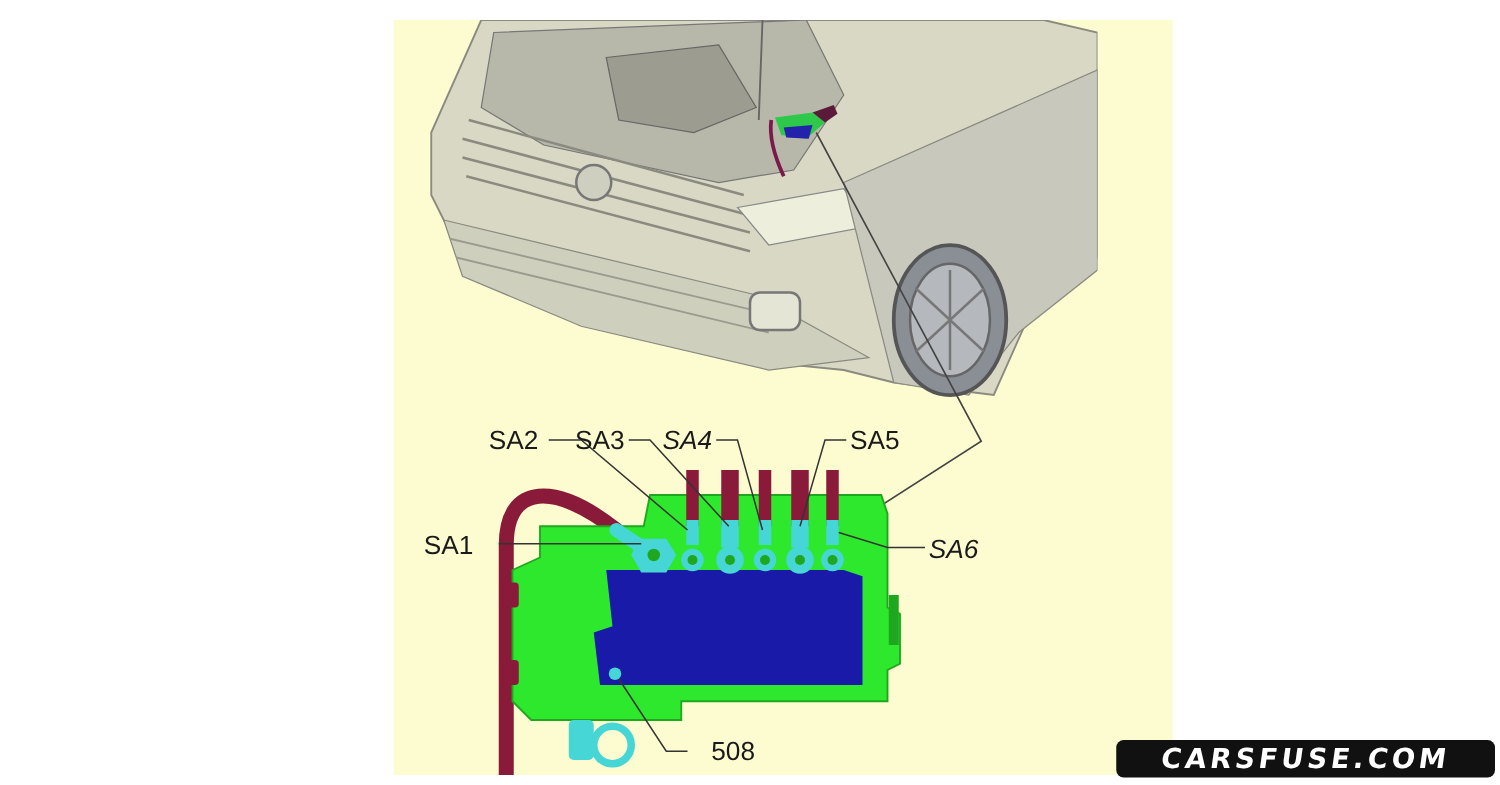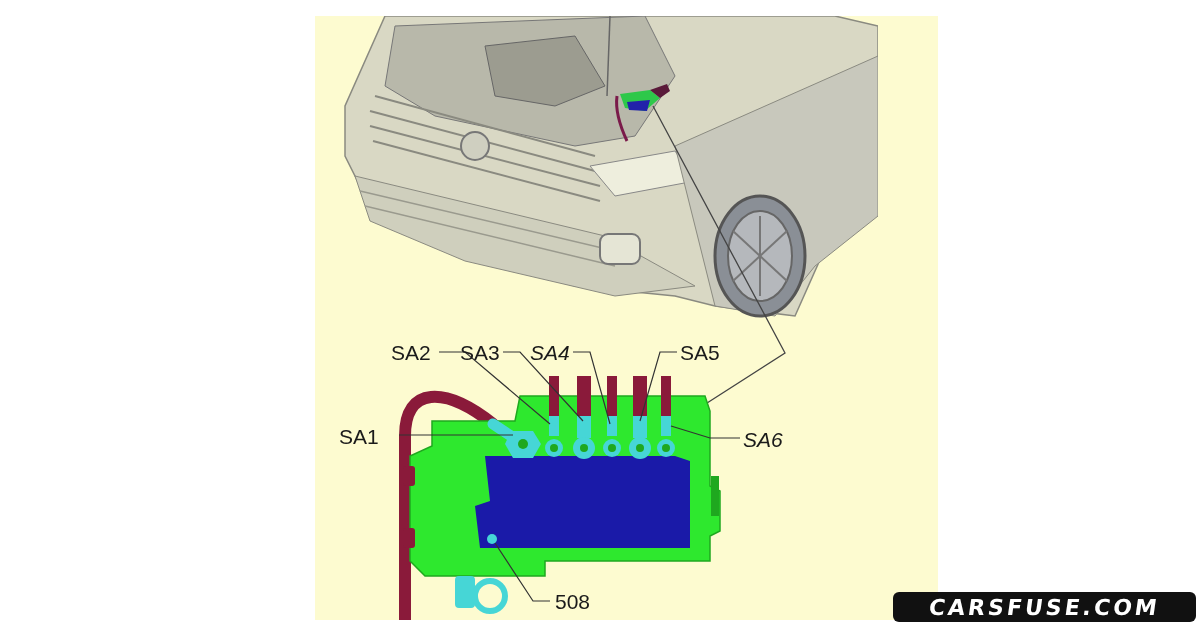--- a/index.html
+++ b/index.html
@@ -133,18 +133,18 @@
       <polyline points="235,585 218,585 180,527"></polyline>
     </g>
   </svg>
 
   <div class="label" style="left:76px; top:326px;">SA2</div>
   <div class="label" style="left:145px; top:326px;">SA3</div>
   <div class="label" style="left:215px; top:326px;font-style:italic;">SA4</div>
   <div class="label" style="left:365px; top:326px;">SA5</div>
   <div class="label" style="left:24px; top:410px;">SA1</div>
   <div class="label" style="left:428px; top:413px;font-style:italic;">SA6</div>
-  <div class="label" style="left:240px; top:575px;text-align:right;">508</div>
+  <div class="label" style="left:254px; top:575px;text-align:right;">508</div>
 </div>
 
 <div class="badge">
   <span>CARSFUSE.COM</span>
 </div>
 
 </body></html>

